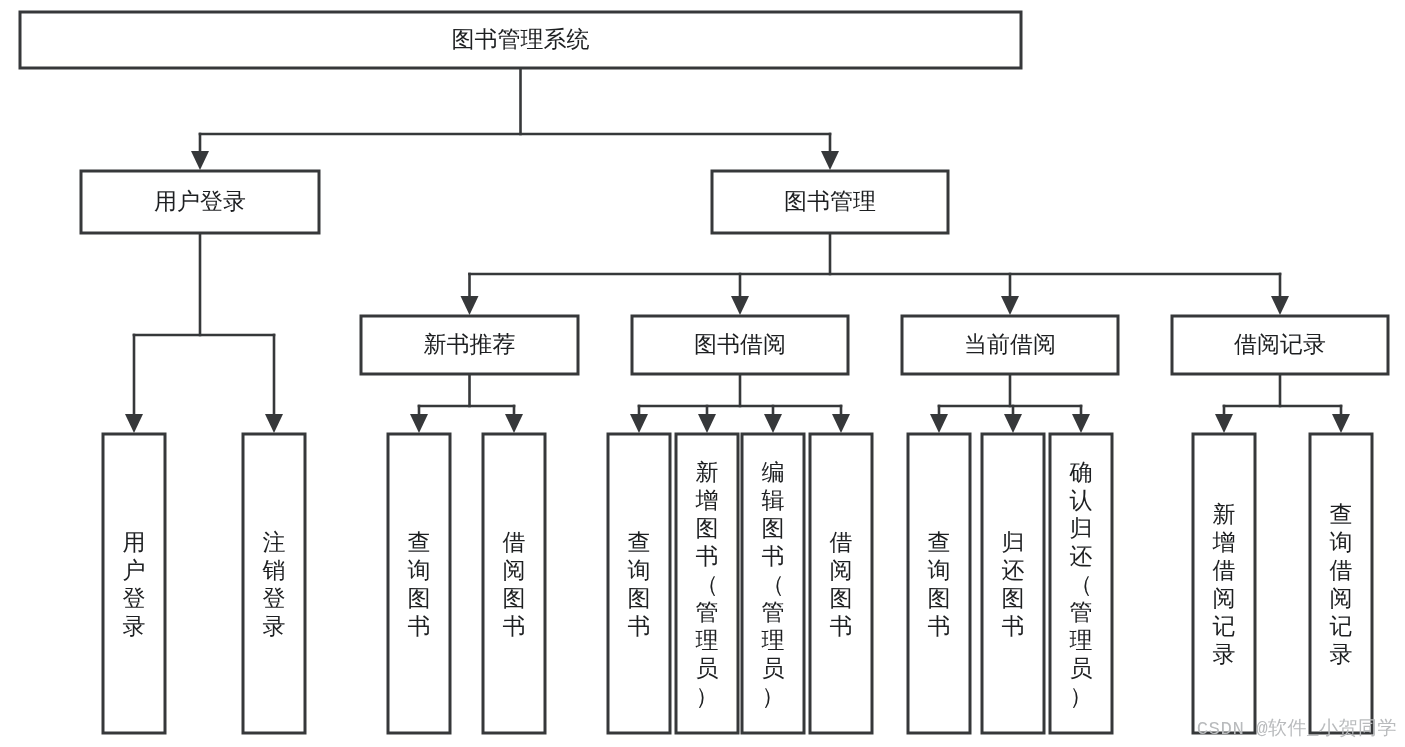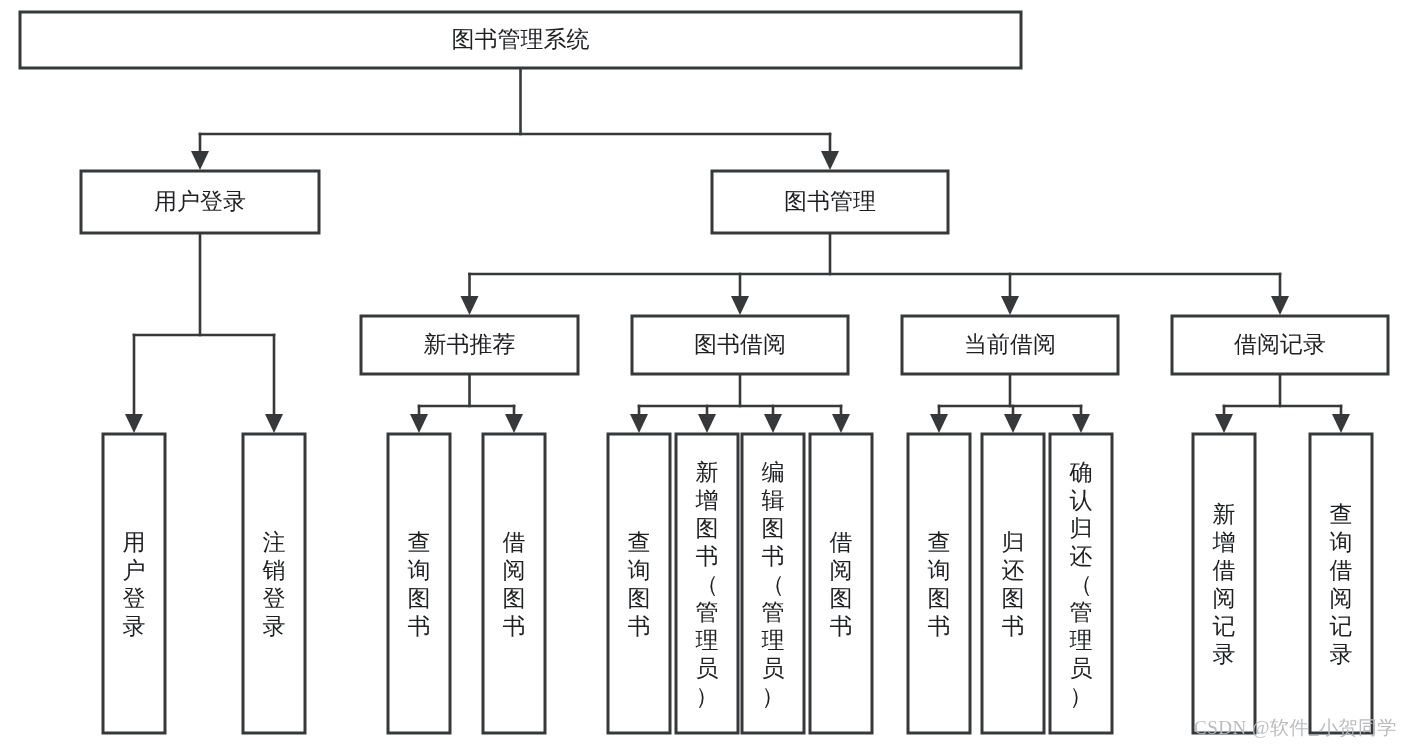--- a/index.html
+++ b/index.html
@@ -50,21 +50,21 @@
   .node-label-v {
     font-family: "Liberation Sans", "DejaVu Sans", sans-serif;
     font-size: 23px;
     fill: #1d1f21;
     text-anchor: middle;
   }
   .watermark {
     position: absolute;
     right: 8px;
     bottom: 6px;
-    font-family: Liberation Serif, serif;
+    font-family: Liberation Mono, monospace;
     font-size: 19px;
     color: #b9bbbd;
     letter-spacing: 0.5px;
     white-space: nowrap;
     user-select: none;
   }
 </style>
 </head>
 <body>
 

